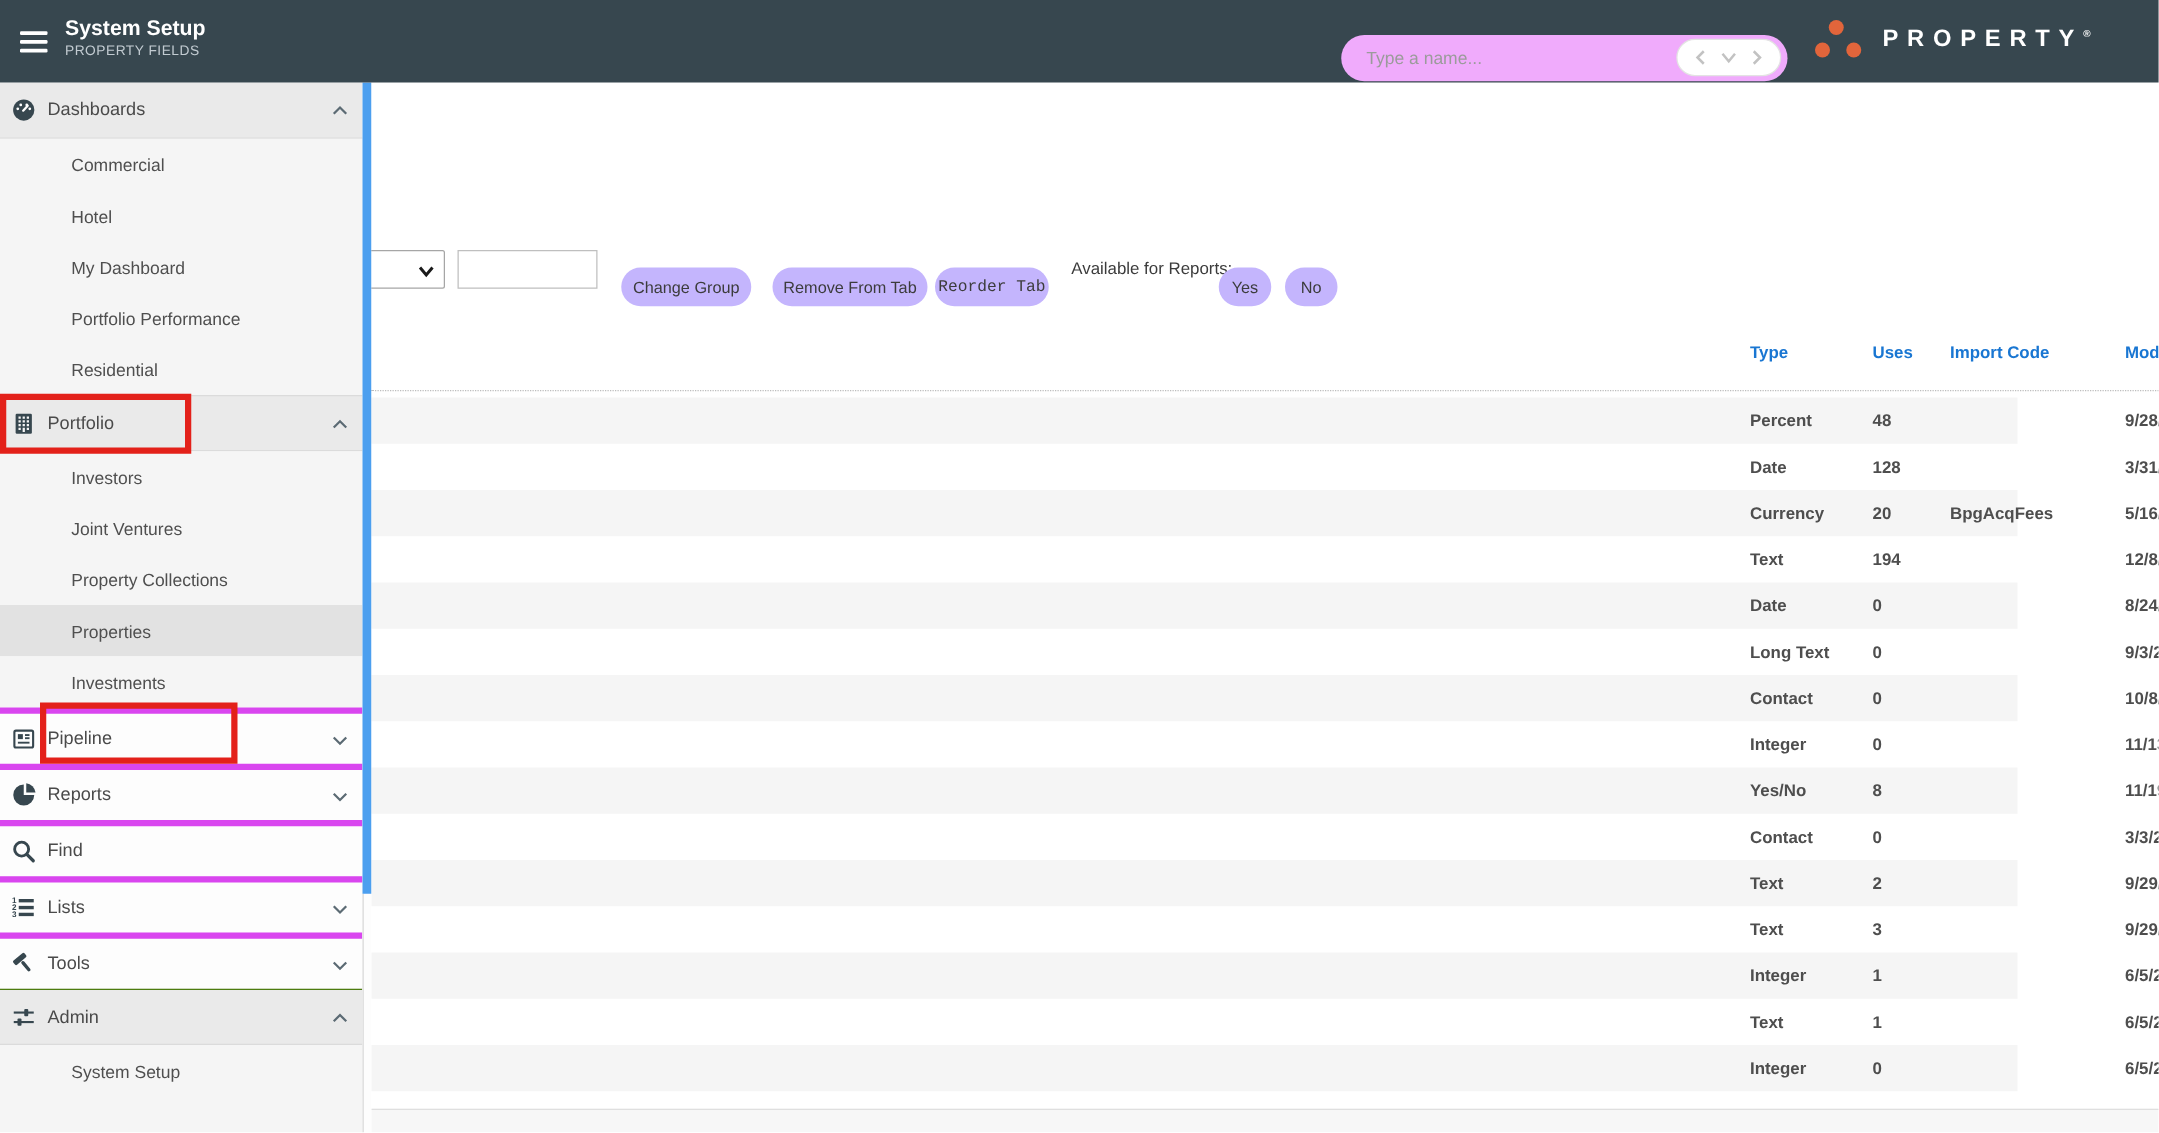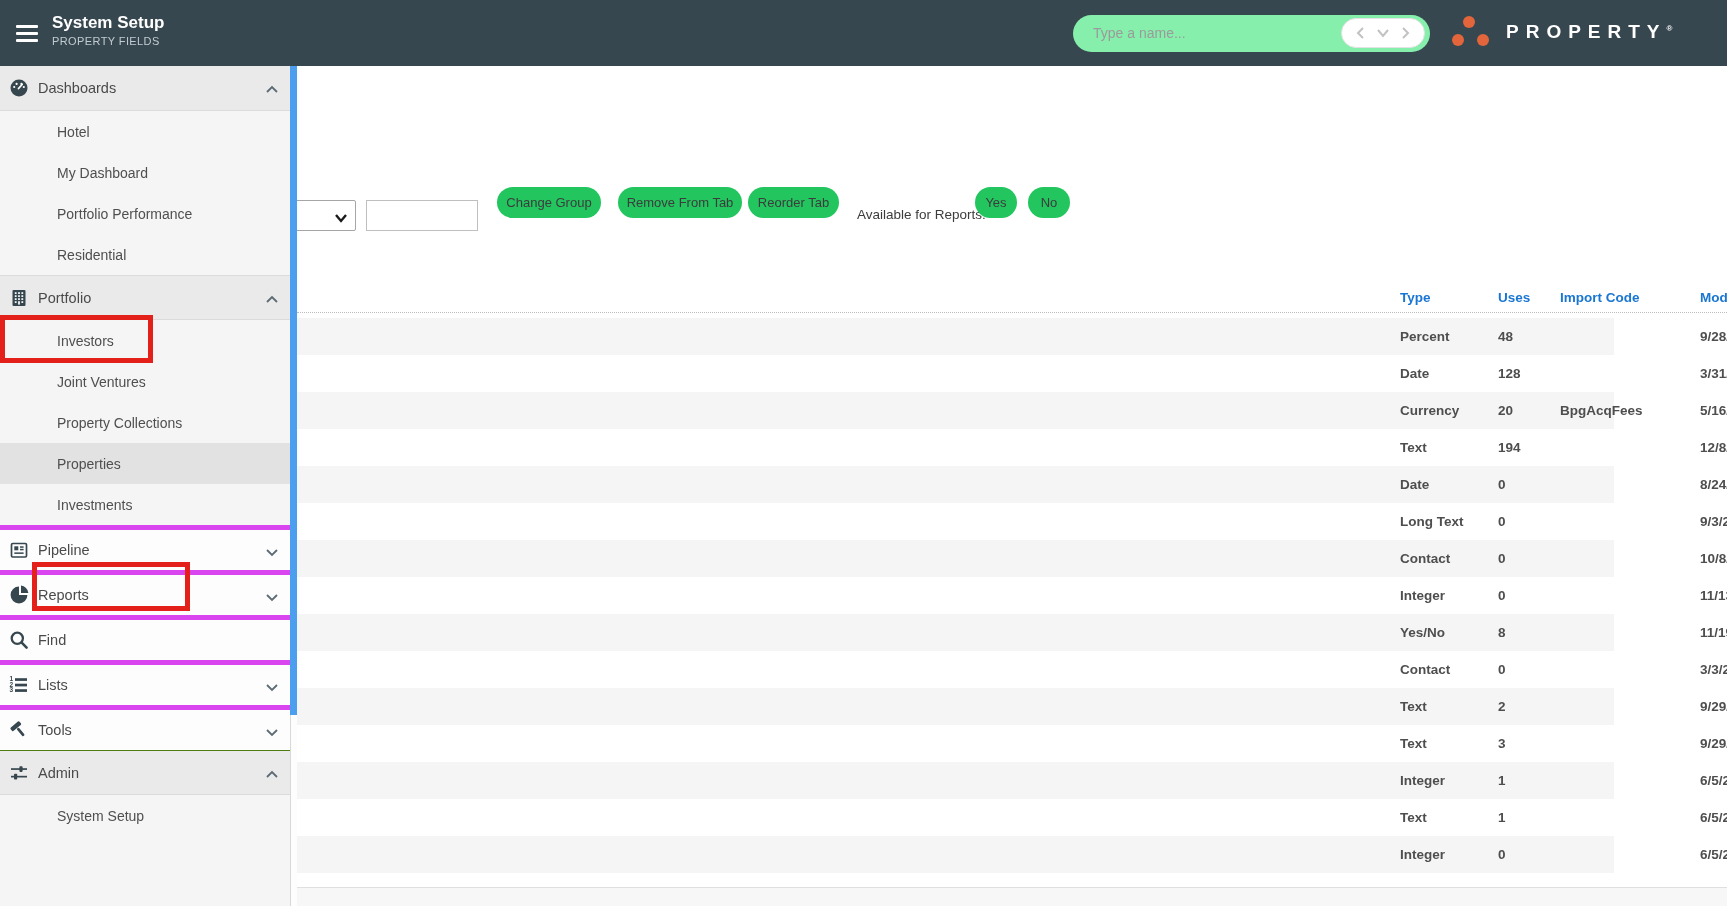--- a/index.html
+++ b/index.html
@@ -6,21 +6,21 @@
   html,body { width:1727px; height:906px; overflow:hidden; background:#fff;
     font-family:"Liberation Sans", sans-serif; }
   body { position:relative; }
 
   
   .topbar { position:absolute; left:0; top:0; width:1727px; height:66px; background:#37474F; z-index:40; }
   .burger { position:absolute; left:16px; top:25px; width:22px; height:17px; cursor:pointer; }
   .burger span { display:block; height:3px; background:#fff; border-radius:1px; margin-bottom:4px; }
   .tb-title { position:absolute; left:52px; top:13px; color:#fff; font-size:17px; font-weight:bold; }
   .tb-sub   { position:absolute; left:52px; top:35px; color:#C2CBD1; font-size:11px; letter-spacing:.4px; }
-  .searchpill { position:absolute; left:1073px; top:15px; width:357px; height:37px; background:#86efac; border-radius:19px; }
+  .searchpill { position:absolute; left:1073px; top:28px; width:357px; height:37px; background:#f0abfc; border-radius:19px; }
   .searchpill input { position:absolute; left:20px; top:1px; width:250px; height:34px; border:0; outline:none;
       font-size:14px; color:#444; background:transparent; font-family:"Liberation Sans",sans-serif; }
   .searchpill input::placeholder { color:#9B9B9B; }
   .searchnav { position:absolute; right:5px; top:3px; width:84px; height:30px; border:1px solid #E3E3E3;
       border-radius:16px; background:#fff; display:flex; align-items:center; justify-content:space-around; padding:0 8px; }
   .logo-dots { position:absolute; left:1449px; top:13px; }
   .logo-text { position:absolute; left:1506px; top:21px; color:#fff; font-size:19px; font-weight:bold; letter-spacing:7px; white-space:nowrap; }
   .logo-text sup { font-size:8px; letter-spacing:0; }
 
   
@@ -43,30 +43,30 @@
   .redbox.portfolio { left:0; top:315px; width:153px; height:48px; }
   .redbox.properties { left:32px; top:562px; width:158px; height:49px; }
 
   
   .main { position:absolute; left:297px; top:66px; width:1430px; height:840px; background:#fff; overflow:hidden; z-index:5; }
 
   .gselect { position:absolute; left:-67px; top:134px; width:126px; height:31px; background:#fff; border:1px solid #A6A6A6; border-radius:2px; }
   .gselect .schev { position:absolute; right:7px; top:9px; }
   .tinput { position:absolute; left:69px; top:134px; width:112px; height:31px; border:1px solid #BFBFBF; background:#fff;
       font-size:13px; color:#444; padding:0 6px; outline:none; font-family:"Liberation Sans",sans-serif; }
-  .pillbtn { position:absolute; top:121px; height:31px; background:#22c55e; border:0; border-radius:16px;
+  .pillbtn { position:absolute; top:148px; height:31px; background:#c4b5fd; border:0; border-radius:16px;
       font-size:13px; color:#3C3C3C; text-align:center; line-height:31px; cursor:pointer; font-family:"Liberation Sans",sans-serif; }
   .b-cg { left:200px; width:104px; }
   .b-rft { left:321px; width:124px; }
-  .b-rt { left:451px; width:91px; }
+  .b-rt { left:451px; width:91px;font-family:Liberation Mono, monospace; }
   .avlabel { position:absolute; left:560px; top:141px; font-size:13.5px; color:#3C3C3C; }
   .b-yes { left:678px; width:42px; }
   .b-no { left:731px; width:42px; }
 
-  .thead { position:absolute; top:208px; height:18px; font-size:13.5px; font-weight:bold; color:#1976D2; white-space:nowrap; cursor:pointer;margin-top:16px; }
+  .thead { position:absolute; top:208px; height:18px; font-size:13.5px; font-weight:bold; color:#1976D2; white-space:nowrap; cursor:pointer; }
   .h-type { left:1103px; } .h-uses { left:1201px; } .h-imp { left:1263px; } .h-mod { left:1403px; }
   .dotline { position:absolute; left:0; right:0; top:246px; border-top:1px dotted #BDBDBD; }
   .trow { position:absolute; left:0; width:1317px; height:37px;font-weight:bold; }
   .trow.odd { background:#F5F5F5; }
   .trow span { position:absolute; top:0; line-height:37px; font-size:13.5px; color:#4E4E4E; white-space:nowrap; }
   .c-type { left:1103px; } .c-uses { left:1201px; } .c-imp { left:1263px; } .c-mod { left:1403px; }
   .tfoot { position:absolute; left:0; right:0; top:821px; height:19px; background:#F7F7F7; border-top:1px solid #DFDFDF; }
 </style>
 </head>
 <body>
@@ -116,20 +116,23 @@
             <circle cx="15.8" cy="10" r="1.1"></circle>
           </g>
         <rect x="10.1" y="5.4" width="1.8" height="7.2" rx=".9" fill="#fff" transform="rotate(42 11 11)"></rect>
         </svg>
     </span>
     <span class="navlbl">Dashboards</span>
     <span class="chev"><svg width="16" height="12" viewBox="0 0 16 12">
           <polyline points="3,8 8,3 13,8" fill="none" stroke="#5C6B74" stroke-width="1.8"></polyline>
         </svg></span>
   </div>
+  <div class="nav sub">
+      <span class="navlbl">Commercial</span>
+    </div>
   <div class="nav sub">
       <span class="navlbl">Hotel</span>
     </div>
   <div class="nav sub">
       <span class="navlbl">My Dashboard</span>
     </div>
   <div class="nav sub">
       <span class="navlbl">Portfolio Performance</span>
     </div>
   <div class="nav sub">

